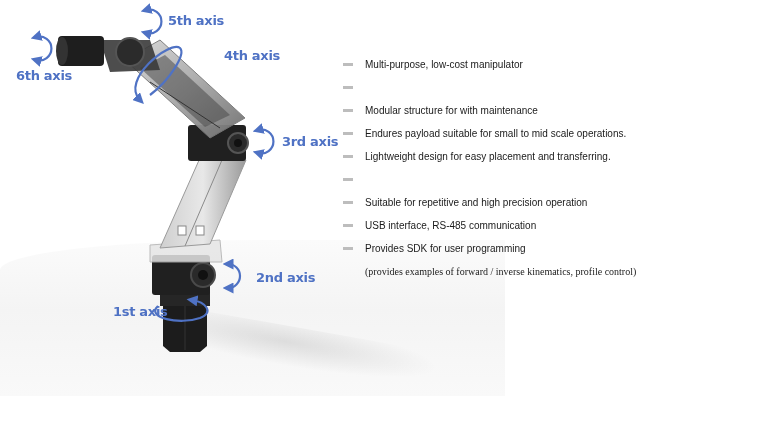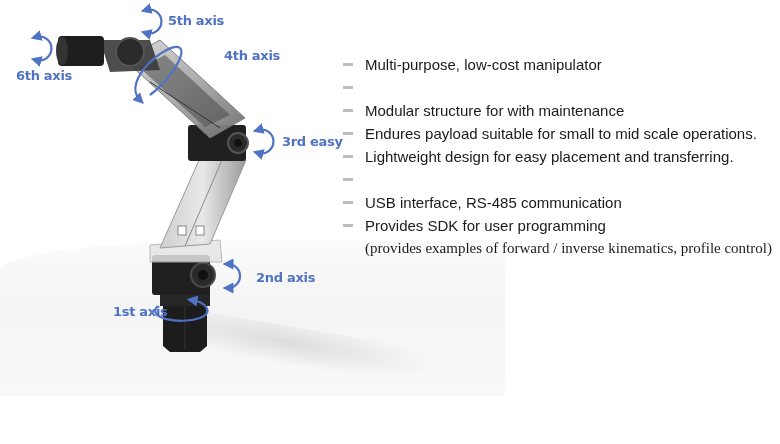--- a/index.html
+++ b/index.html
@@ -14,21 +14,21 @@
       position: absolute; left: 180px; top: 330px; width: 260px; height: 40px;
       background: radial-gradient(ellipse at 40% 40%, rgba(0,0,0,0.10), rgba(0,0,0,0) 70%);
       transform: rotate(10deg);
     }
     .robot { position: absolute; left: 0; top: 0; width: 340px; height: 400px; }
     .axis-label {
       position: absolute; color: #4f72c4; font-weight: bold; font-size: 13px;
       font-family: "DejaVu Sans", sans-serif; letter-spacing: -0.3px; white-space: nowrap;
     }
     .features { position: absolute; left: 343px; top: 56px; margin: 0; padding: 0; list-style: none; }
-    .feature { position: relative; height: 23px; line-height: 17px; padding-left: 22px; font-size: 15px; color: #1a1a1a; white-space: nowrap; }
+    .feature { position: relative; height: 23px; line-height: 17px; padding-left: 22px; font-size: 10px; color: #1a1a1a; white-space: nowrap; }
     .bullet { position: absolute; left: 0; top: 7px; width: 10px; height: 3px; background: #bdbdbd; }
     .feature.sub { padding-left: 22px; font-family: Liberation Serif, serif; }
   </style>
 </head>
 <body>
 
 <div class="stage">
   <div class="floor"></div>
   <div class="floor-shadow"></div>
 
@@ -100,28 +100,29 @@
 
       <path d="M228,264 A12,12 0 1,1 228,288" marker-start="url(#arr)" marker-end="url(#arr)"></path>
 
       <path d="M158,306 C145,318 180,325 200,318 C215,312 205,302 192,300" marker-end="url(#arr)"></path>
     </g>
   </svg>
 
   <div class="axis-label" style="left:168px; top:13px;">5th axis</div>
   <div class="axis-label" style="left:192px; top:48px;margin-left:32px;">4th axis</div>
   <div class="axis-label" style="left:16px; top:68px;">6th axis</div>
-  <div class="axis-label" style="left:282px; top:134px;">3rd easy</div>
+  <div class="axis-label" style="left:282px; top:134px;">3rd axis</div>
   <div class="axis-label" style="left:256px; top:270px;">2nd axis</div>
   <div class="axis-label" style="left:100px; top:304px;margin-left:13px;">1st axis</div>
 
   <ul class="features">
     <li class="feature"><span class="bullet"></span><span>Multi-purpose, low-cost manipulator</span></li>
     <li class="feature"><span class="bullet"></span></li>
     <li class="feature"><span class="bullet"></span><span>Modular structure for with maintenance</span></li>
     <li class="feature"><span class="bullet"></span><span>Endures payload suitable for small to mid scale operations.</span></li>
     <li class="feature"><span class="bullet"></span><span>Lightweight design for easy placement and transferring.</span></li>
     <li class="feature"><span class="bullet"></span></li>
+    <li class="feature"><span class="bullet"></span><span>Suitable for repetitive and high precision operation</span></li>
     <li class="feature"><span class="bullet"></span><span>USB interface, RS-485 communication</span></li>
     <li class="feature"><span class="bullet"></span><span>Provides SDK for user programming</span></li>
     <li class="feature sub"><span>(provides examples of forward / inverse kinematics, profile control)</span></li>
   </ul>
 </div>
 
 </body></html>

